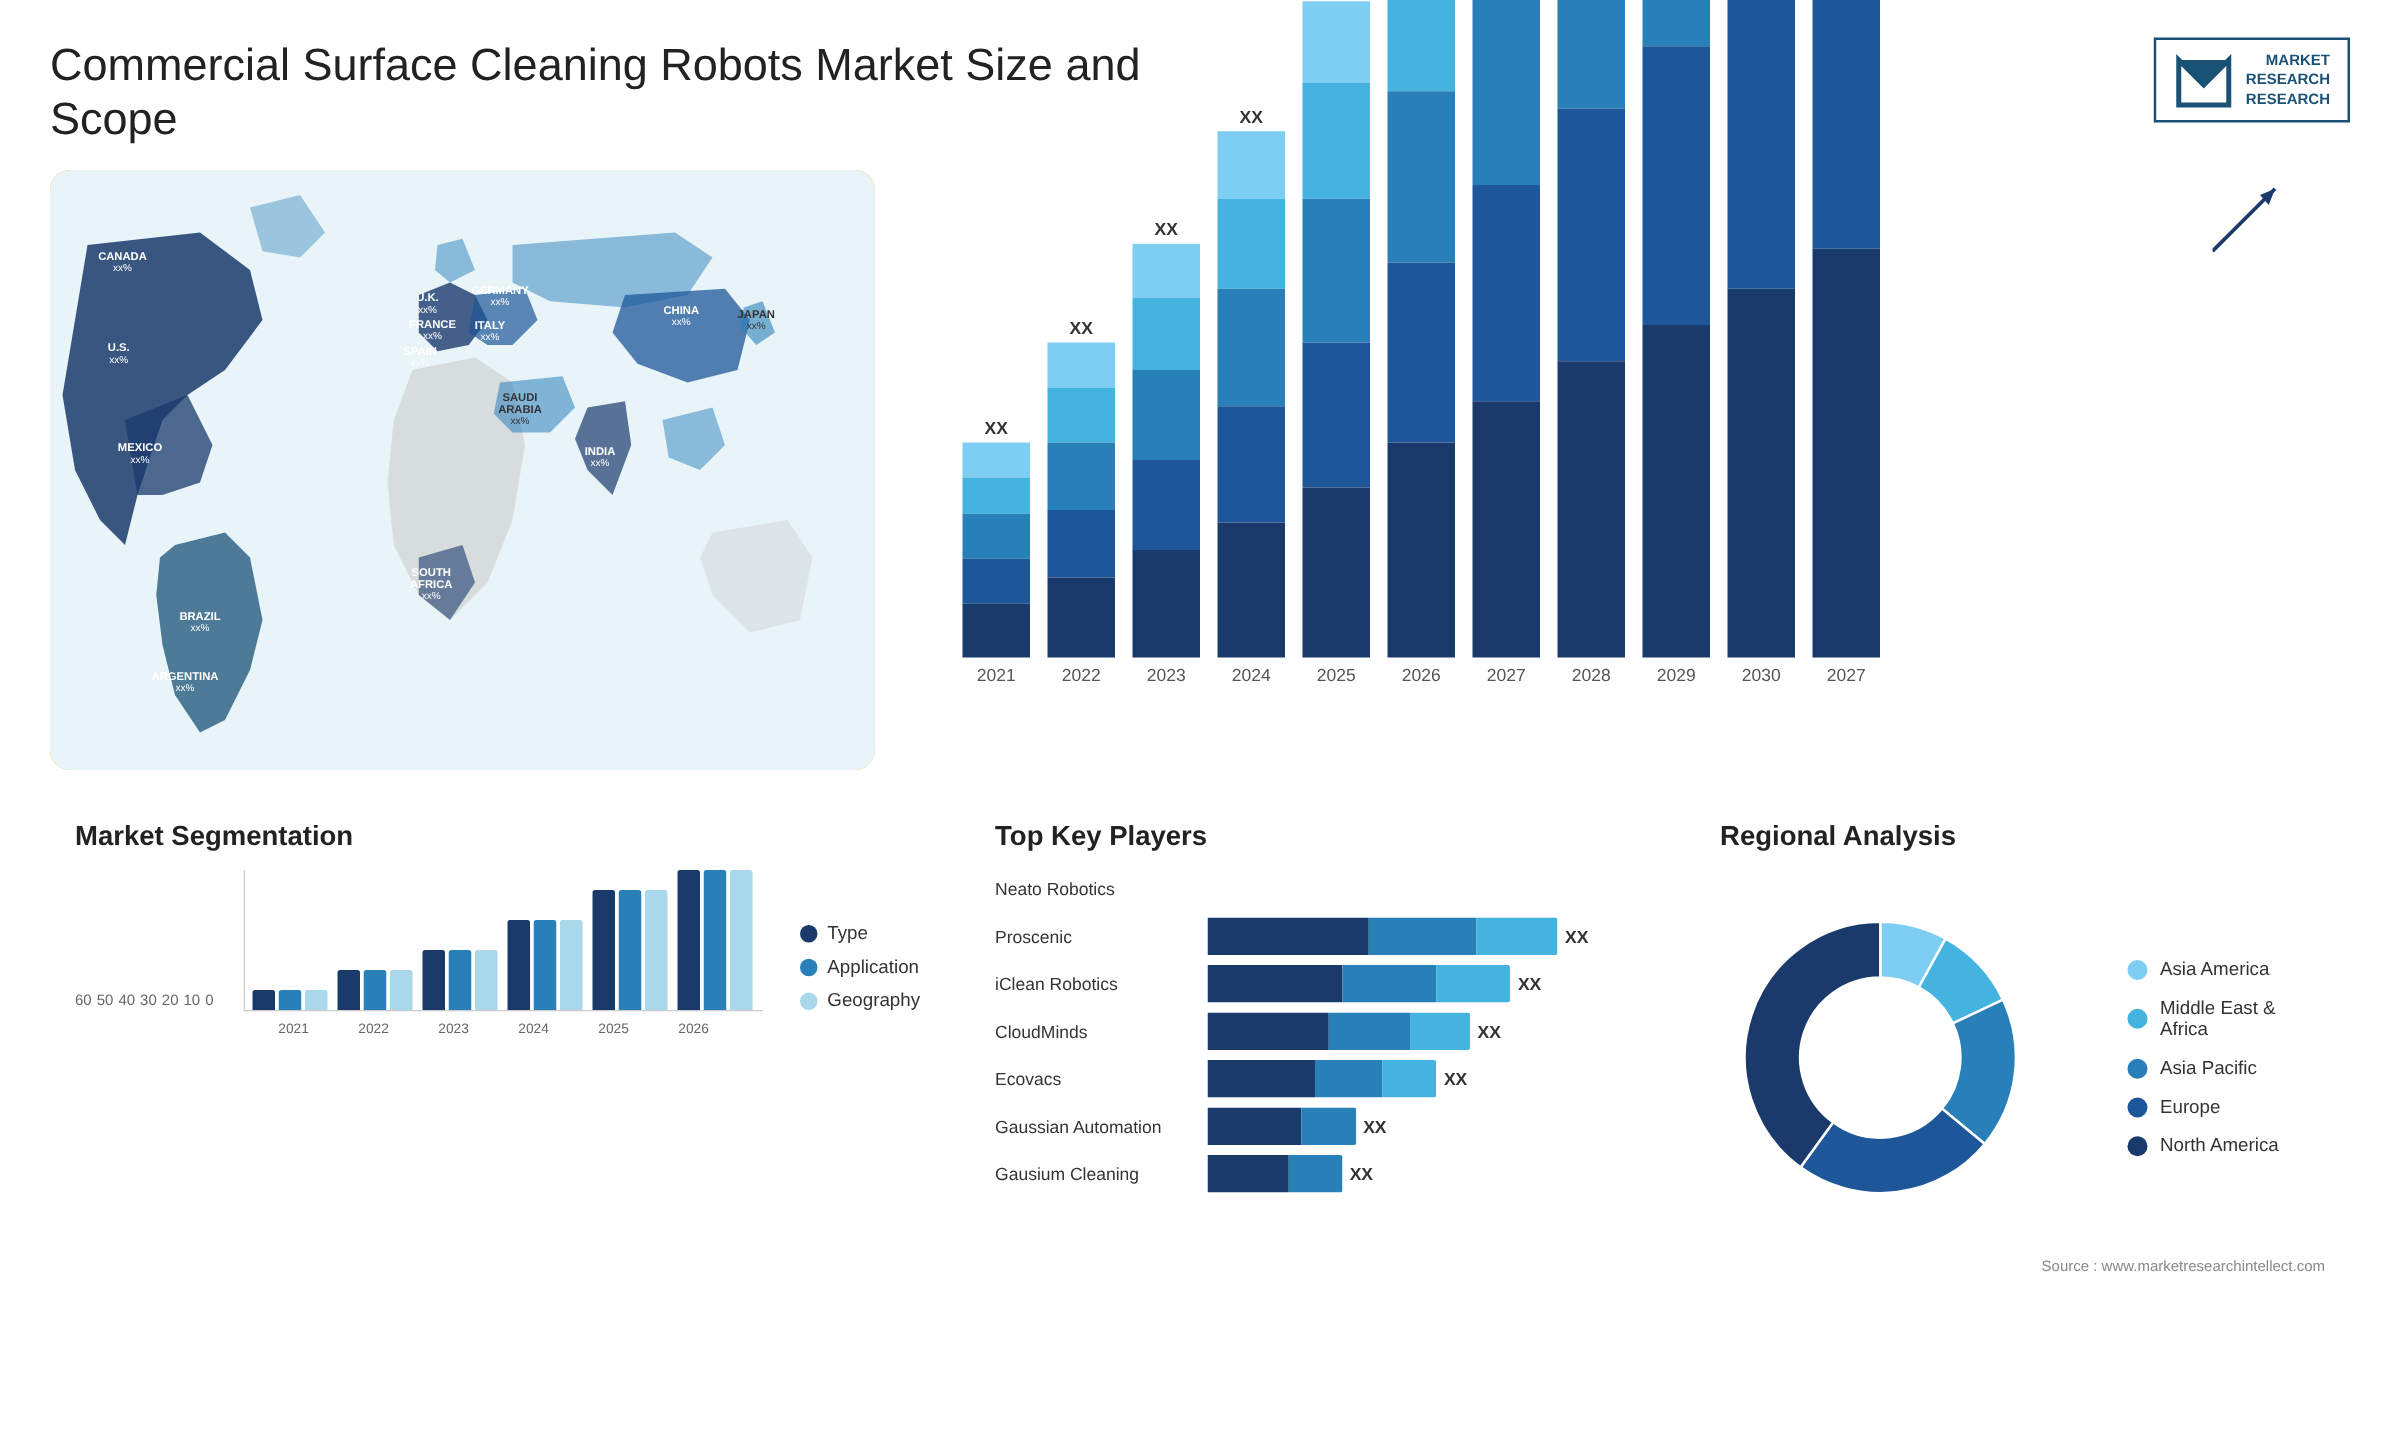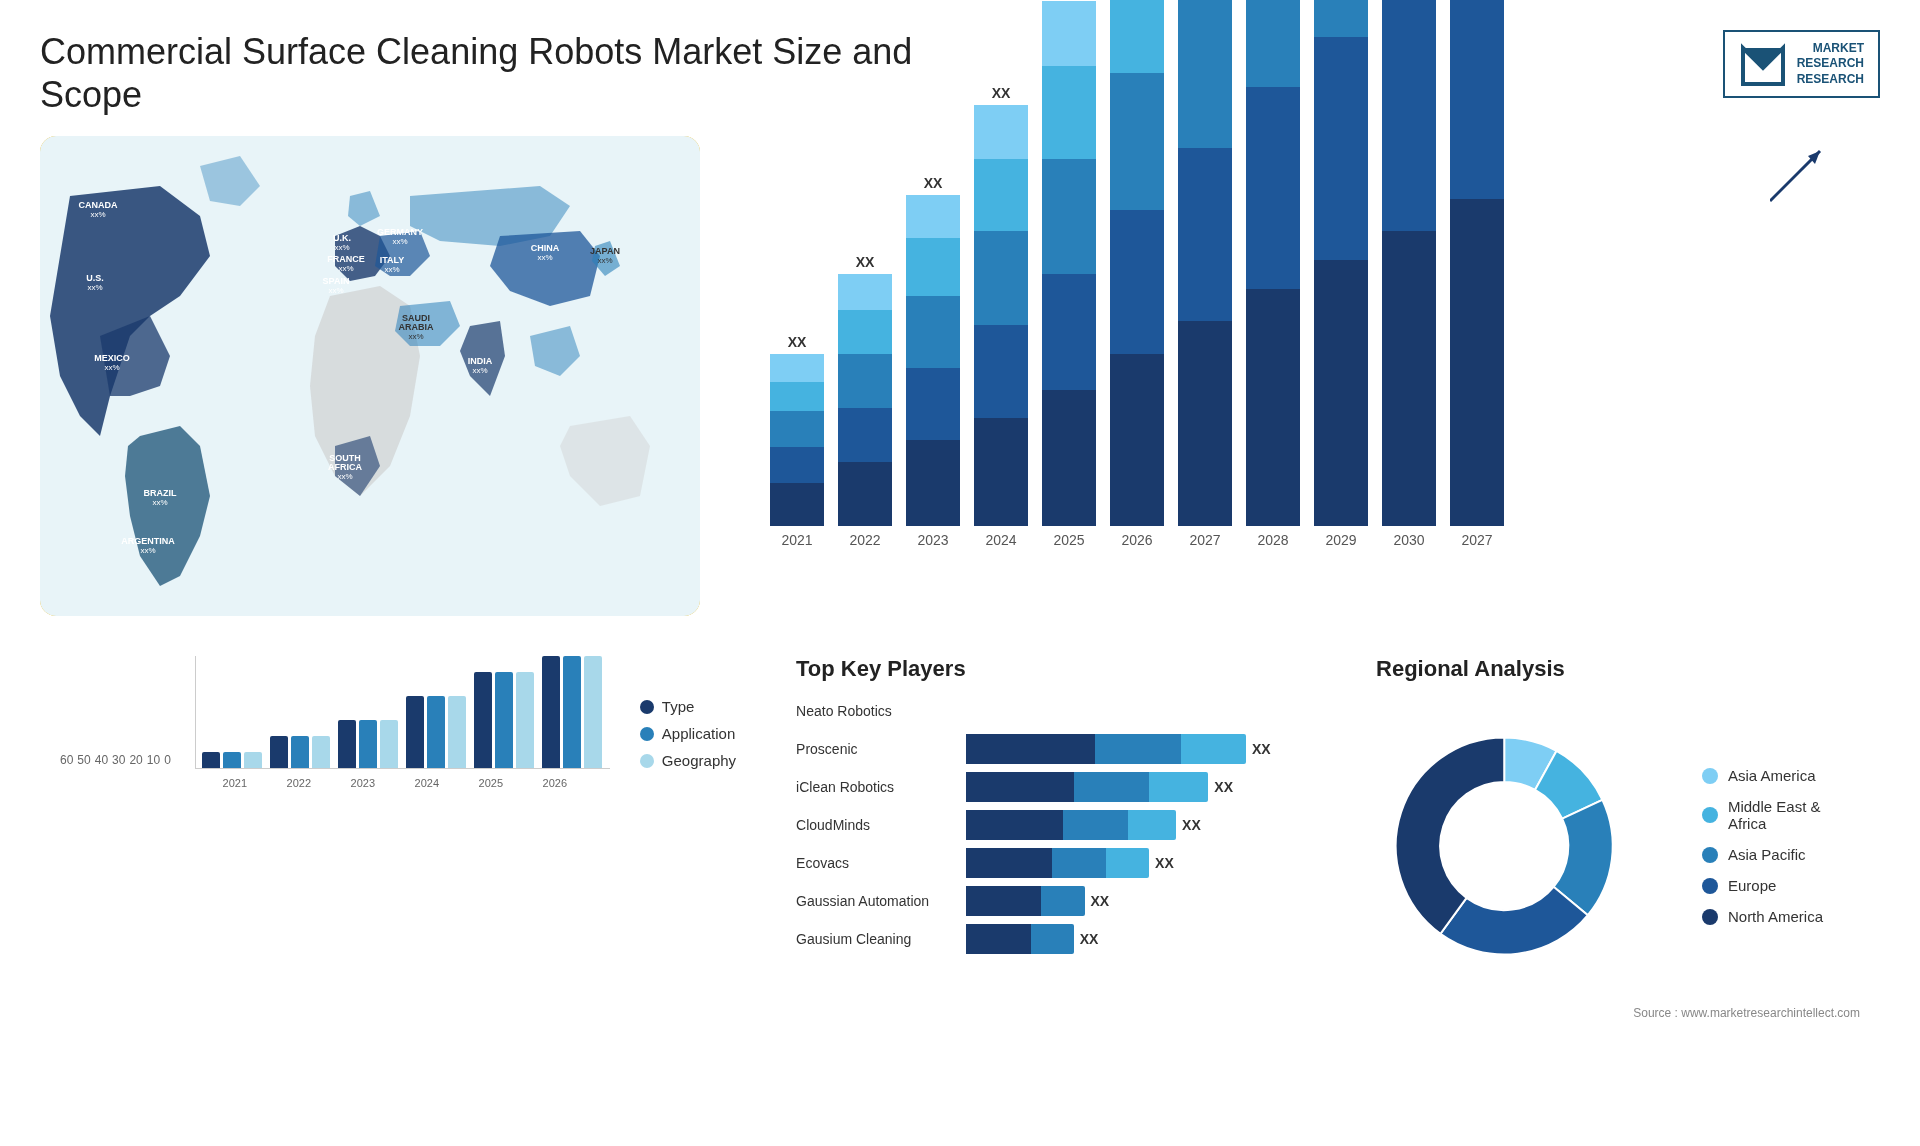--- a/index.html
+++ b/index.html
@@ -454,20 +454,21 @@
           <div style="width: 54px; text-align: center; font-size: 14px; color: rgb(85, 85, 85); flex-shrink: 0;">2030</div>
           <div style="width: 54px; text-align: center; font-size: 14px; color: rgb(85, 85, 85); flex-shrink: 0;">2027</div>
         </div>
     </div>
   </div>
 </div>
 
 <div class="bottom-section">
 
   <div class="segmentation-box">
+    <div class="section-title">Market Segmentation</div>
     <div class="seg-chart-area">
 
       <div class="seg-y-axis">
         <span class="seg-y-label">60</span>
         <span class="seg-y-label">50</span>
         <span class="seg-y-label">40</span>
         <span class="seg-y-label">30</span>
         <span class="seg-y-label">20</span>
         <span class="seg-y-label">10</span>
         <span class="seg-y-label">0</span>

